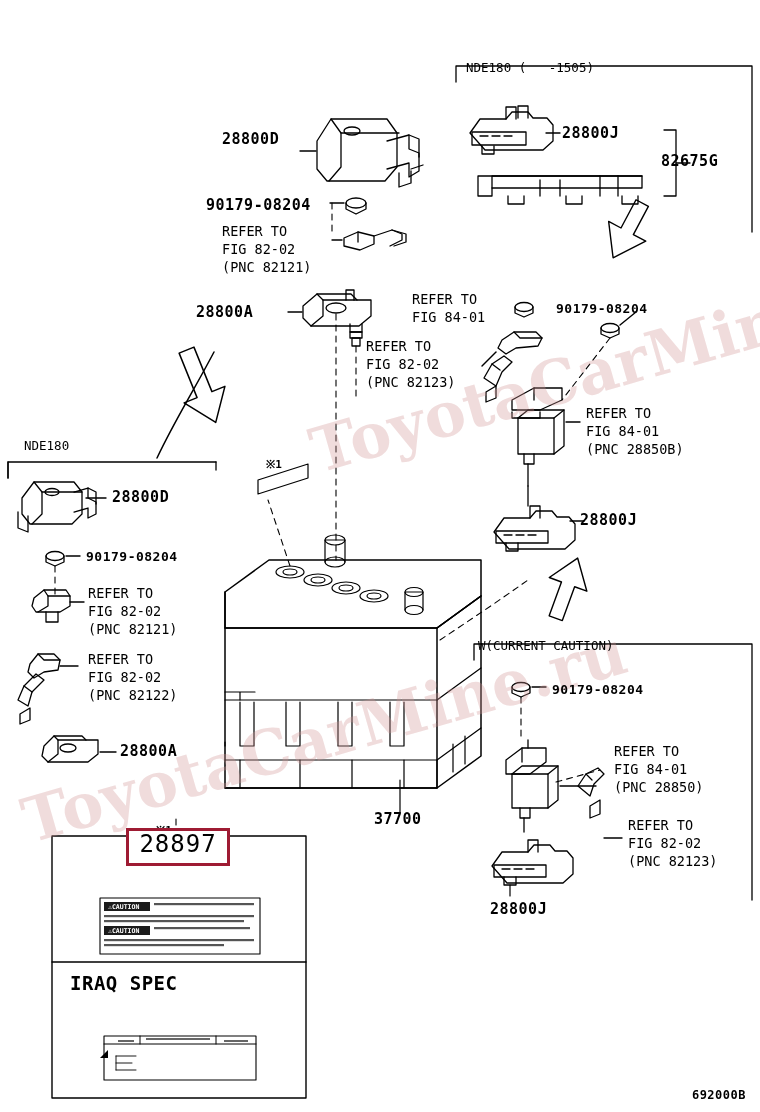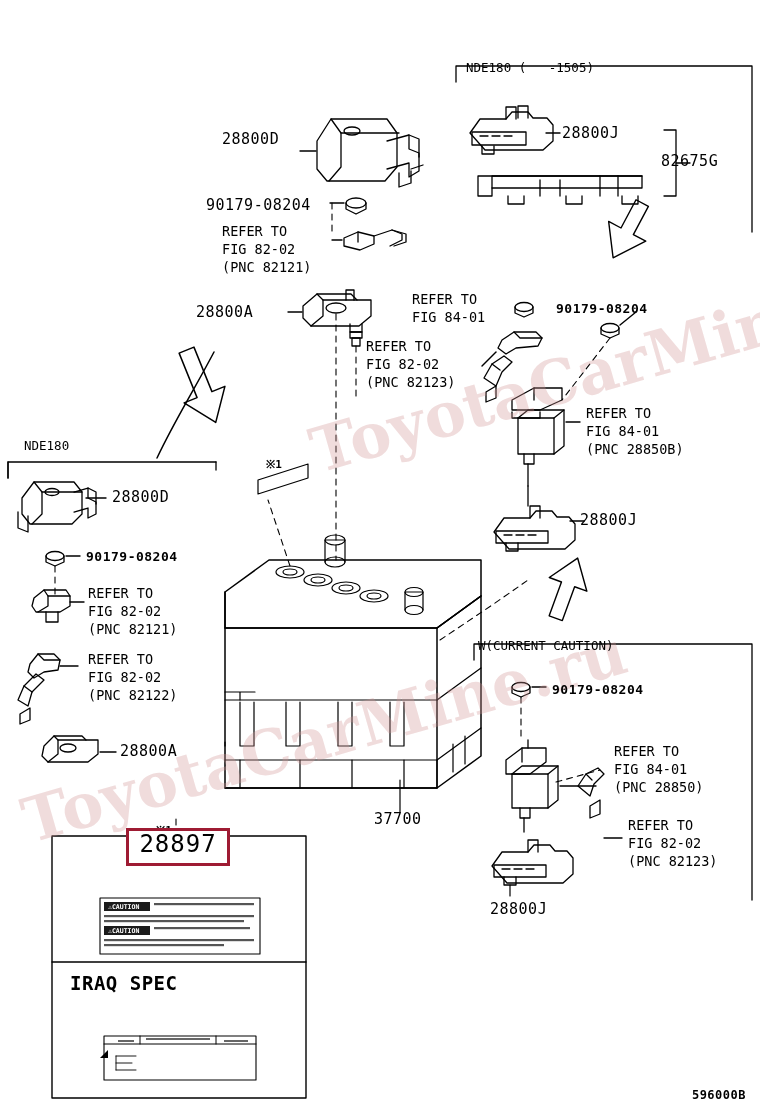--- a/index.html
+++ b/index.html
@@ -1,19 +1,19 @@
 <!DOCTYPE html>
 <html><head>
 <meta charset="utf-8">
 <style>
   html,body{margin:0;padding:0;background:#ffffff;}
   body{width:760px;height:1112px;position:relative;overflow:hidden;
        font-family:"DejaVu Sans Mono","Liberation Mono",monospace;color:#000;}
   .root{position:absolute;left:0;top:0;width:760px;height:1112px;}
-  .lbl{position:absolute;font-weight:normal;font-size:15px;letter-spacing:.5px;white-space:pre;line-height:19px;}
+  .lbl{position:absolute;font-weight:bold;font-size:15px;letter-spacing:.5px;white-space:pre;line-height:19px;}
   .lbl.sm{font-size:13px;font-weight:bold;}
   .lbl.tiny{font-size:11px;font-weight:bold;}
   .ref{position:absolute;font-weight:normal;font-size:13.5px;line-height:18px;white-space:pre;}
   svg{position:absolute;left:0;top:0;}
   .wm{position:absolute;left:0;top:0;width:760px;height:1112px;pointer-events:none;
       overflow:hidden;}
   .wm span{position:absolute;color:rgba(208,150,150,.33);font-weight:bold;
       font-family:"DejaVu Serif","Liberation Serif",serif;white-space:nowrap;}
   .wm .w1{font-size:62px;left:12px;top:700px;transform:rotate(-16deg);}
   .wm .w2{font-size:62px;left:300px;top:330px;transform:rotate(-16deg);}
@@ -374,14 +374,14 @@
   <div class="ref" style="left:628px;top:816px;">REFER TO
 FIG 82-02
 (PNC 82123)</div>
 
   <div class="hl" style="left:126px;top:828px;width:98px;height:32px;">
     <span>28897</span>
   </div>
 
   <div class="lbl tiny" style="left:70px;top:974px;font-size:19px;">IRAQ SPEC</div>
 
-  <div class="code">596000B</div>
+  <div class="code">692000B</div>
 </div>
 
 </body></html>

